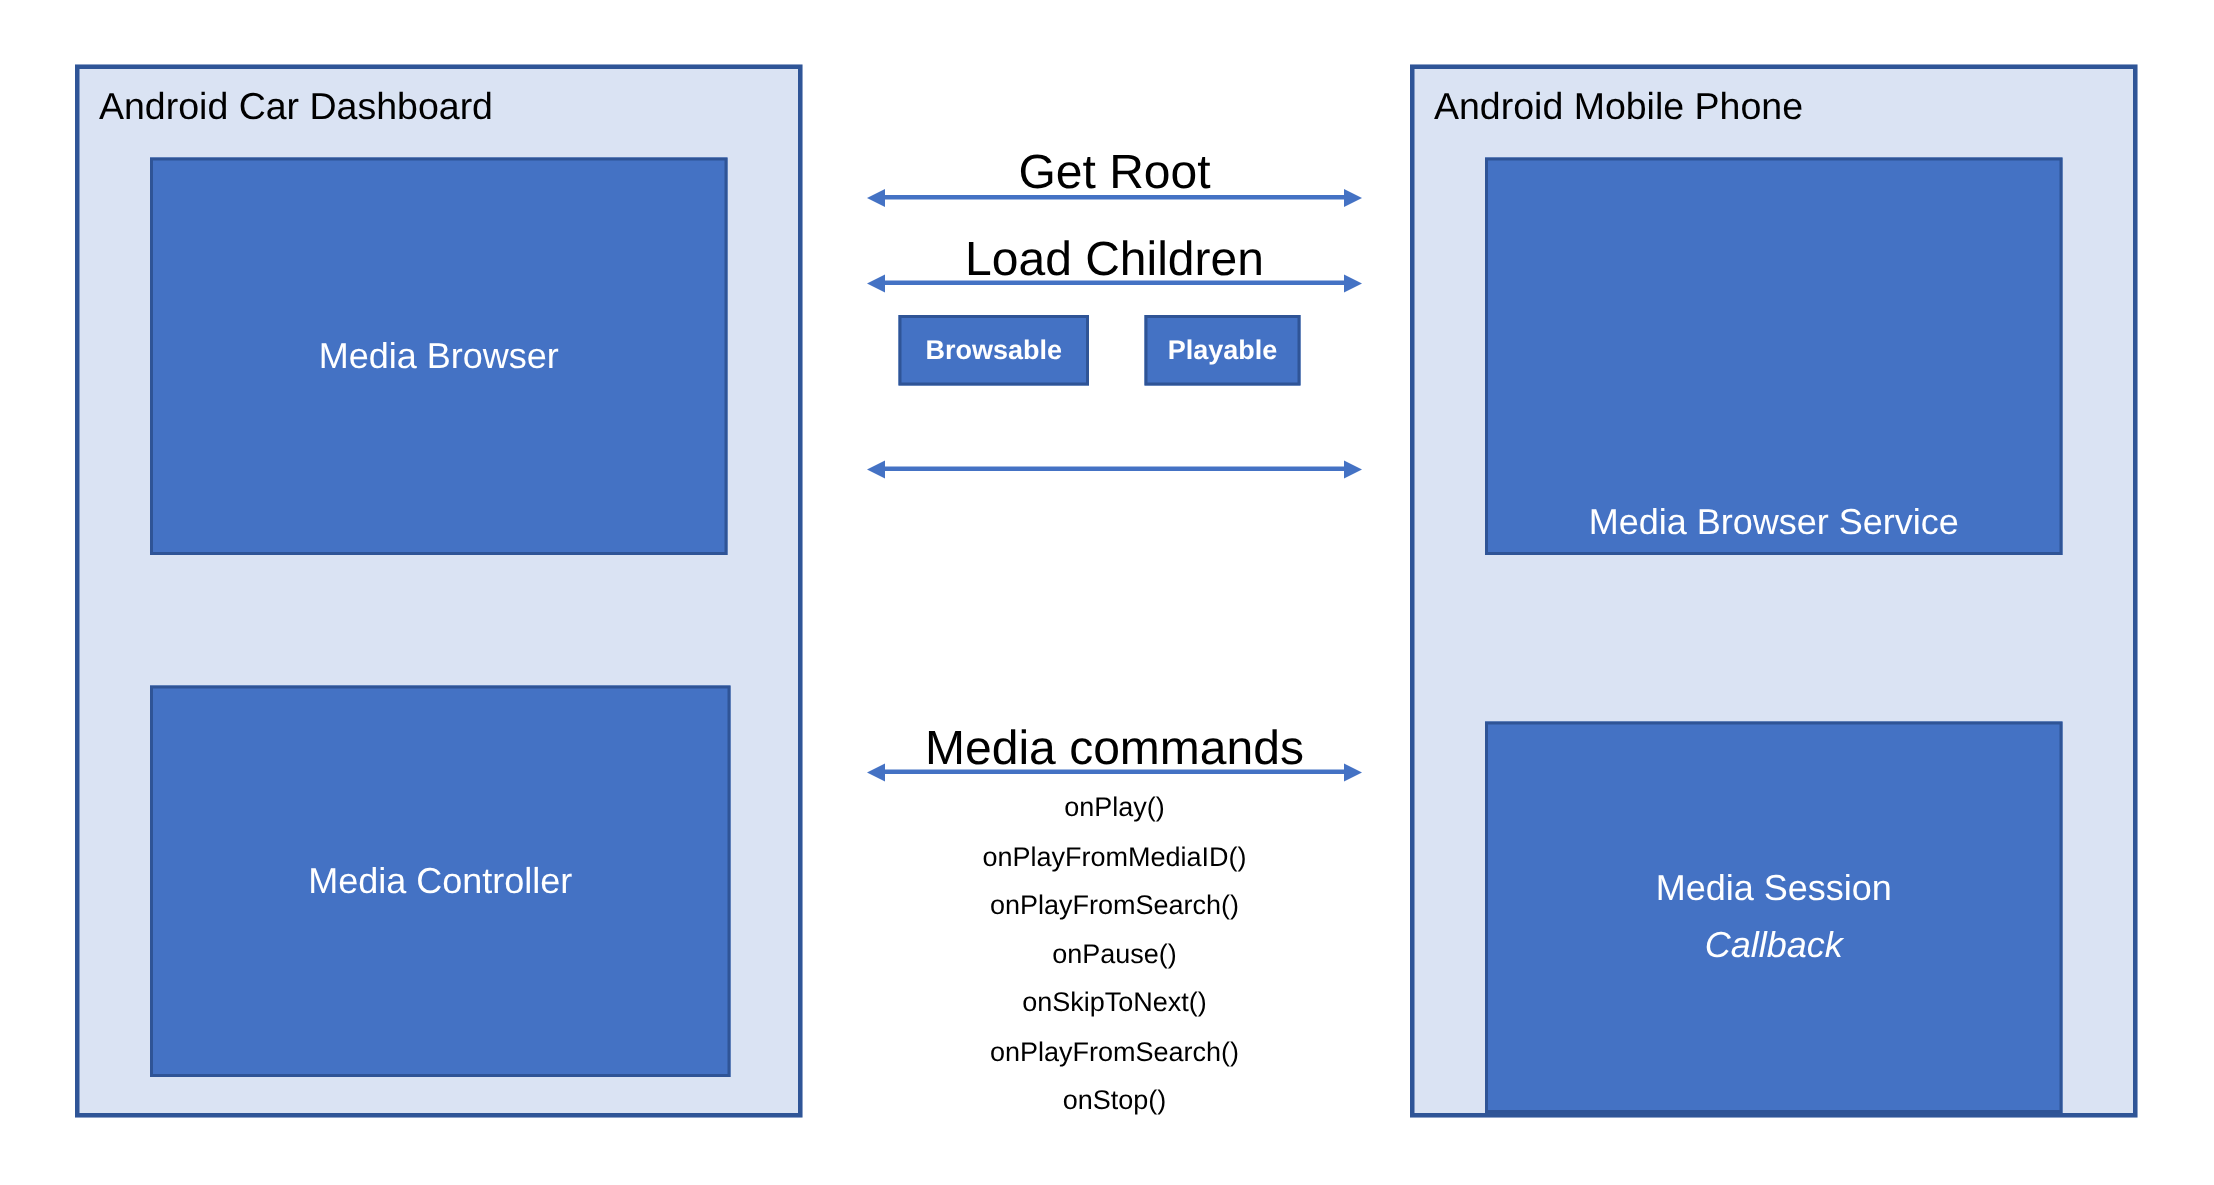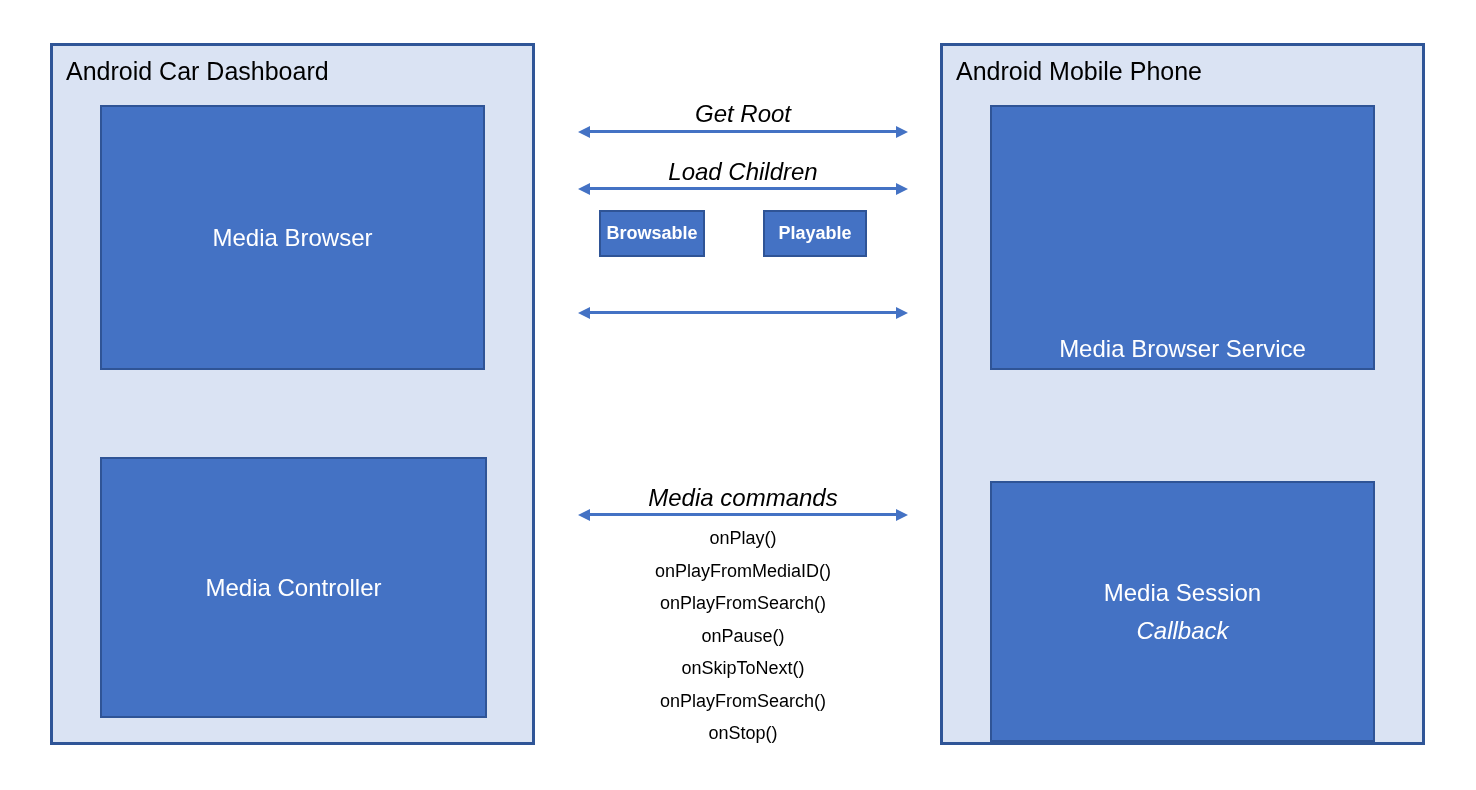--- a/index.html
+++ b/index.html
@@ -65,25 +65,24 @@
     color: #ffffff;
     font-size: 18px;
     font-weight: 700;
   }
   
   .mid-label {
     position: absolute;
     left: 578px;
     width: 330px;
     text-align: center;
-    font-size: 24px;
+    font-size: 32px;
     color: #000000;
     line-height: 28px;
     white-space: nowrap;
-    font-style: italic;
   }
   
   .h-arrow {
     position: absolute;
     left: 578px;
     width: 330px;
     height: 13px;
     display: flex;
     align-items: center;
   }
@@ -152,21 +151,21 @@
     <span class="ah right"></span>
   </div>
 
   <div class="mid-label" style="top:158px;">Load Children</div>
   <div class="h-arrow" style="top:182px;">
     <span class="ah left"></span>
     <span class="line"></span>
     <span class="ah right"></span>
   </div>
 
-  <div class="tag" style="left:599px; top:210px; width:106px; height:47px;">
+  <div class="tag" style="left:599px; top:210px; width:127px; height:47px;">
     <span class="tag-label">Browsable</span>
   </div>
   <div class="tag" style="left:763px; top:210px; width:104px; height:47px;">
     <span class="tag-label">Playable</span>
   </div>
 
   <div class="h-arrow" style="top:306px;">
     <span class="ah left"></span>
     <span class="line"></span>
     <span class="ah right"></span>

